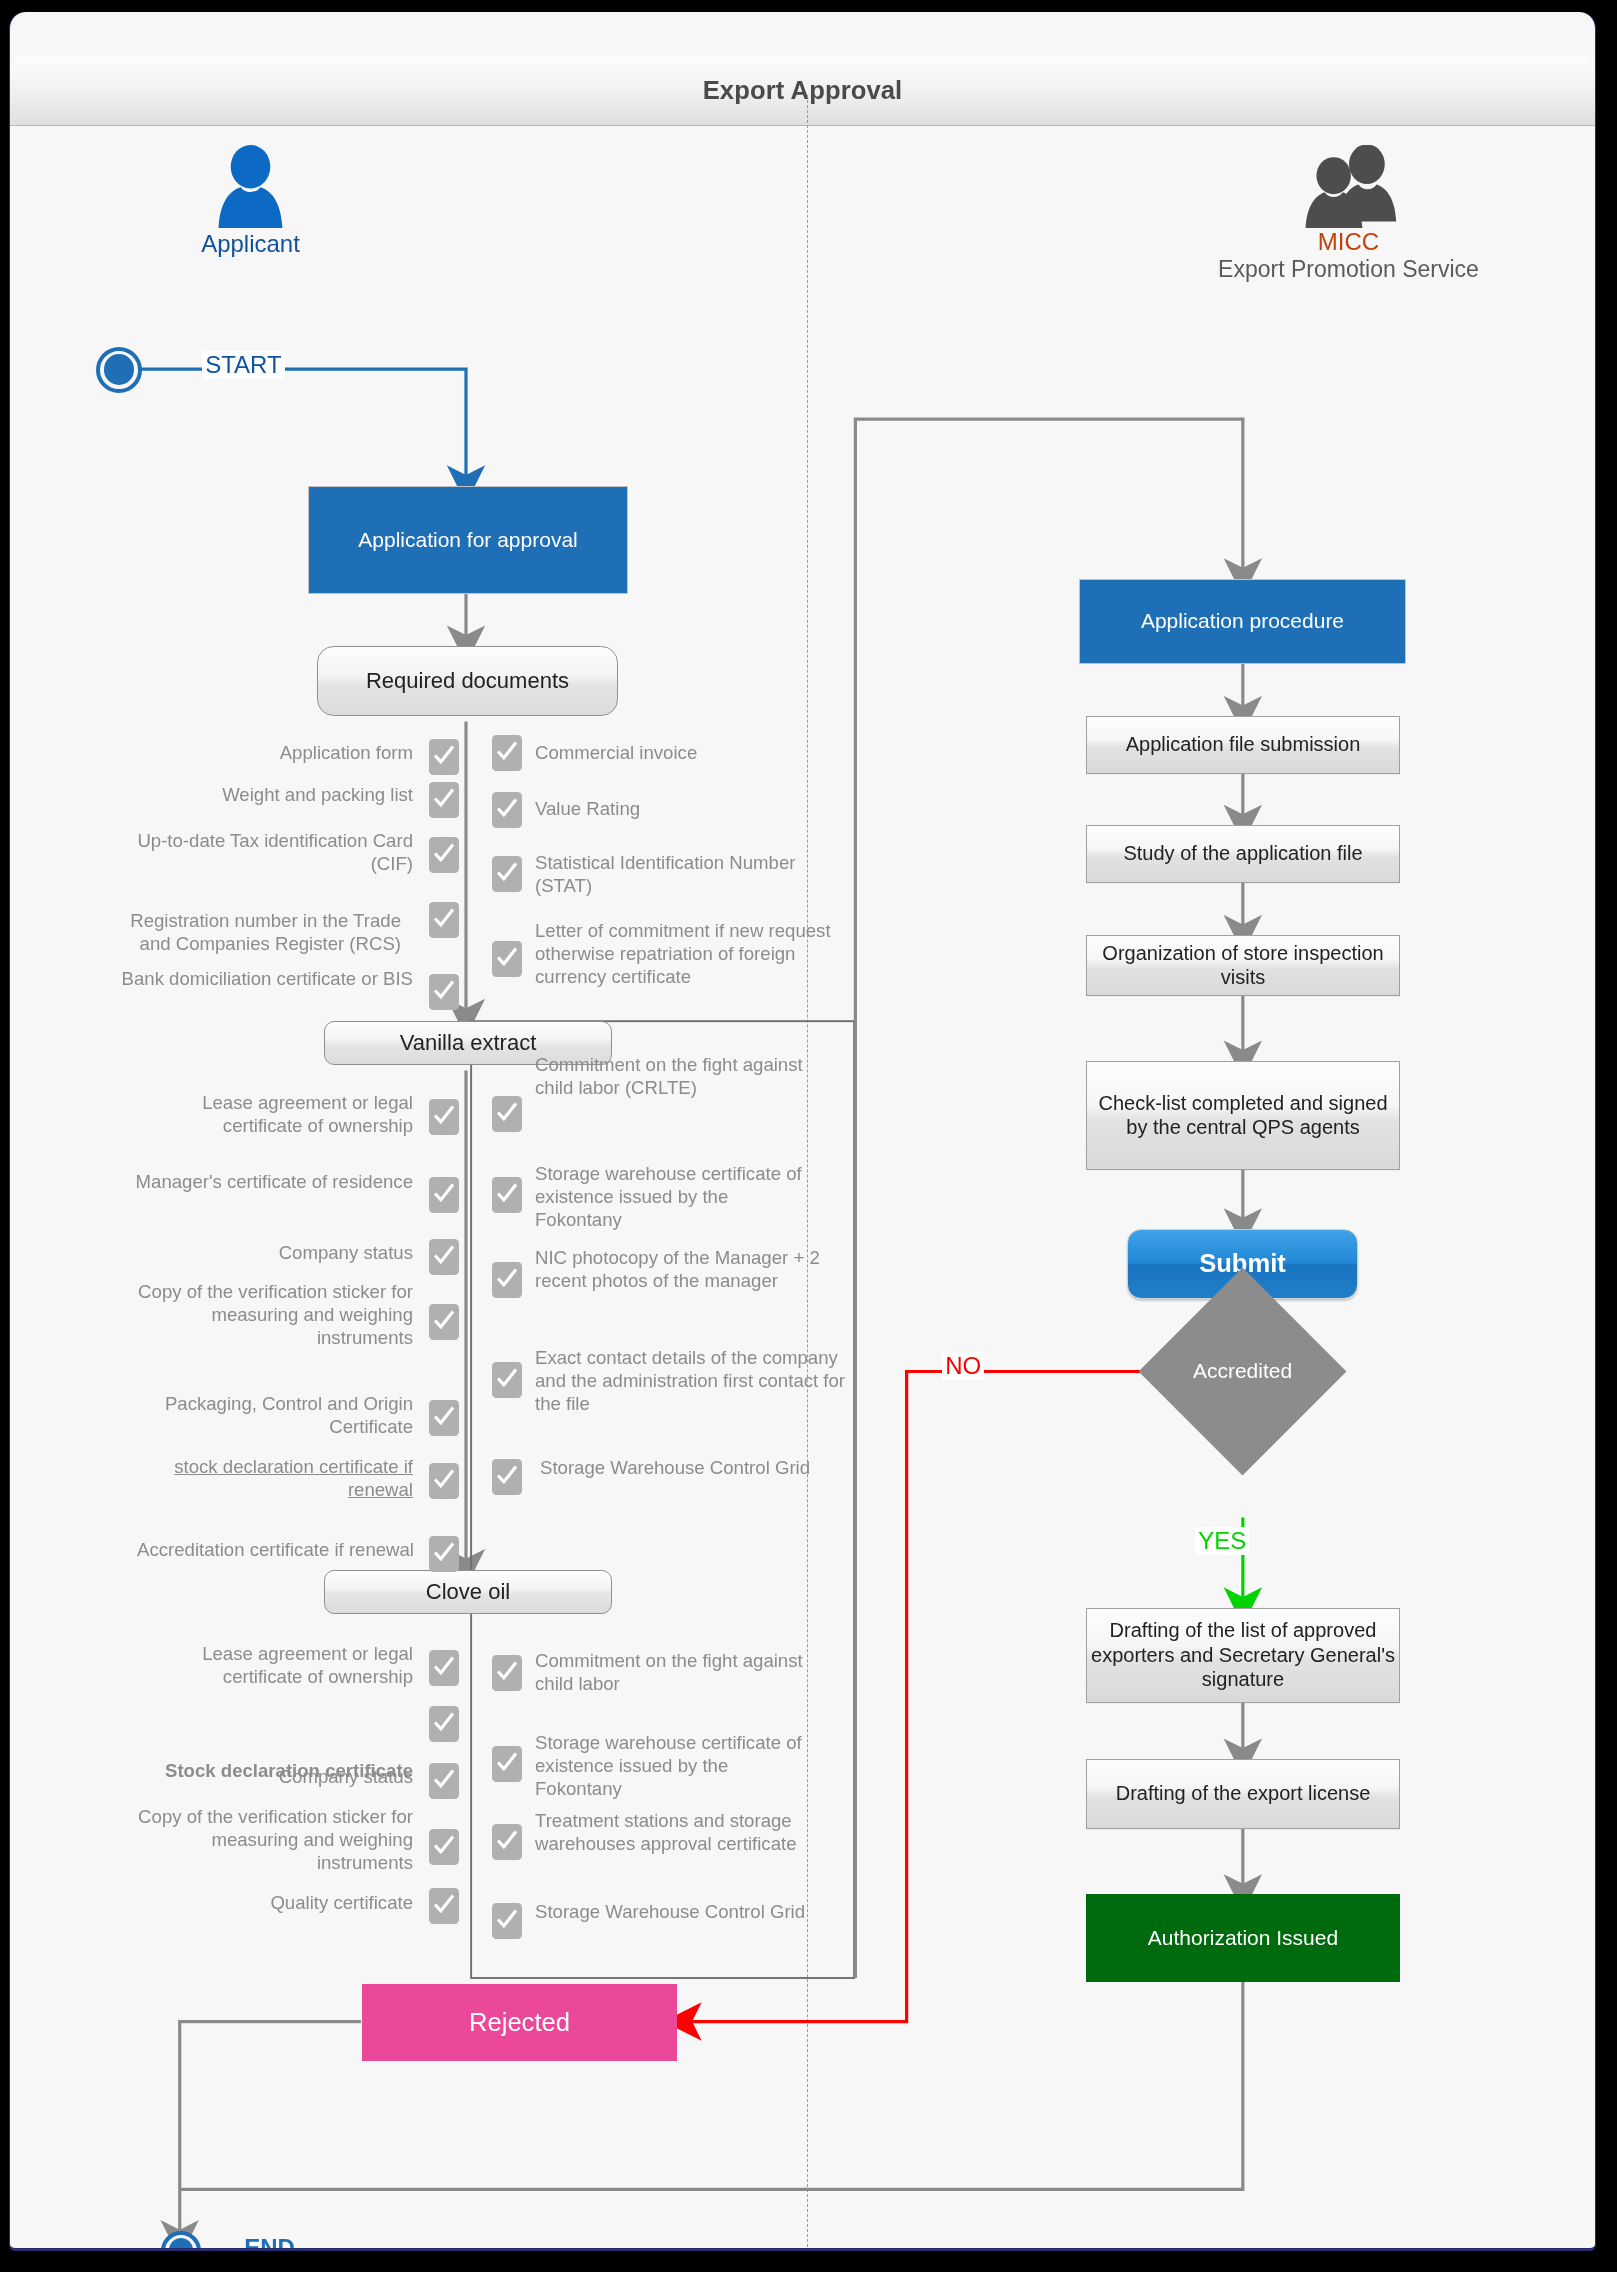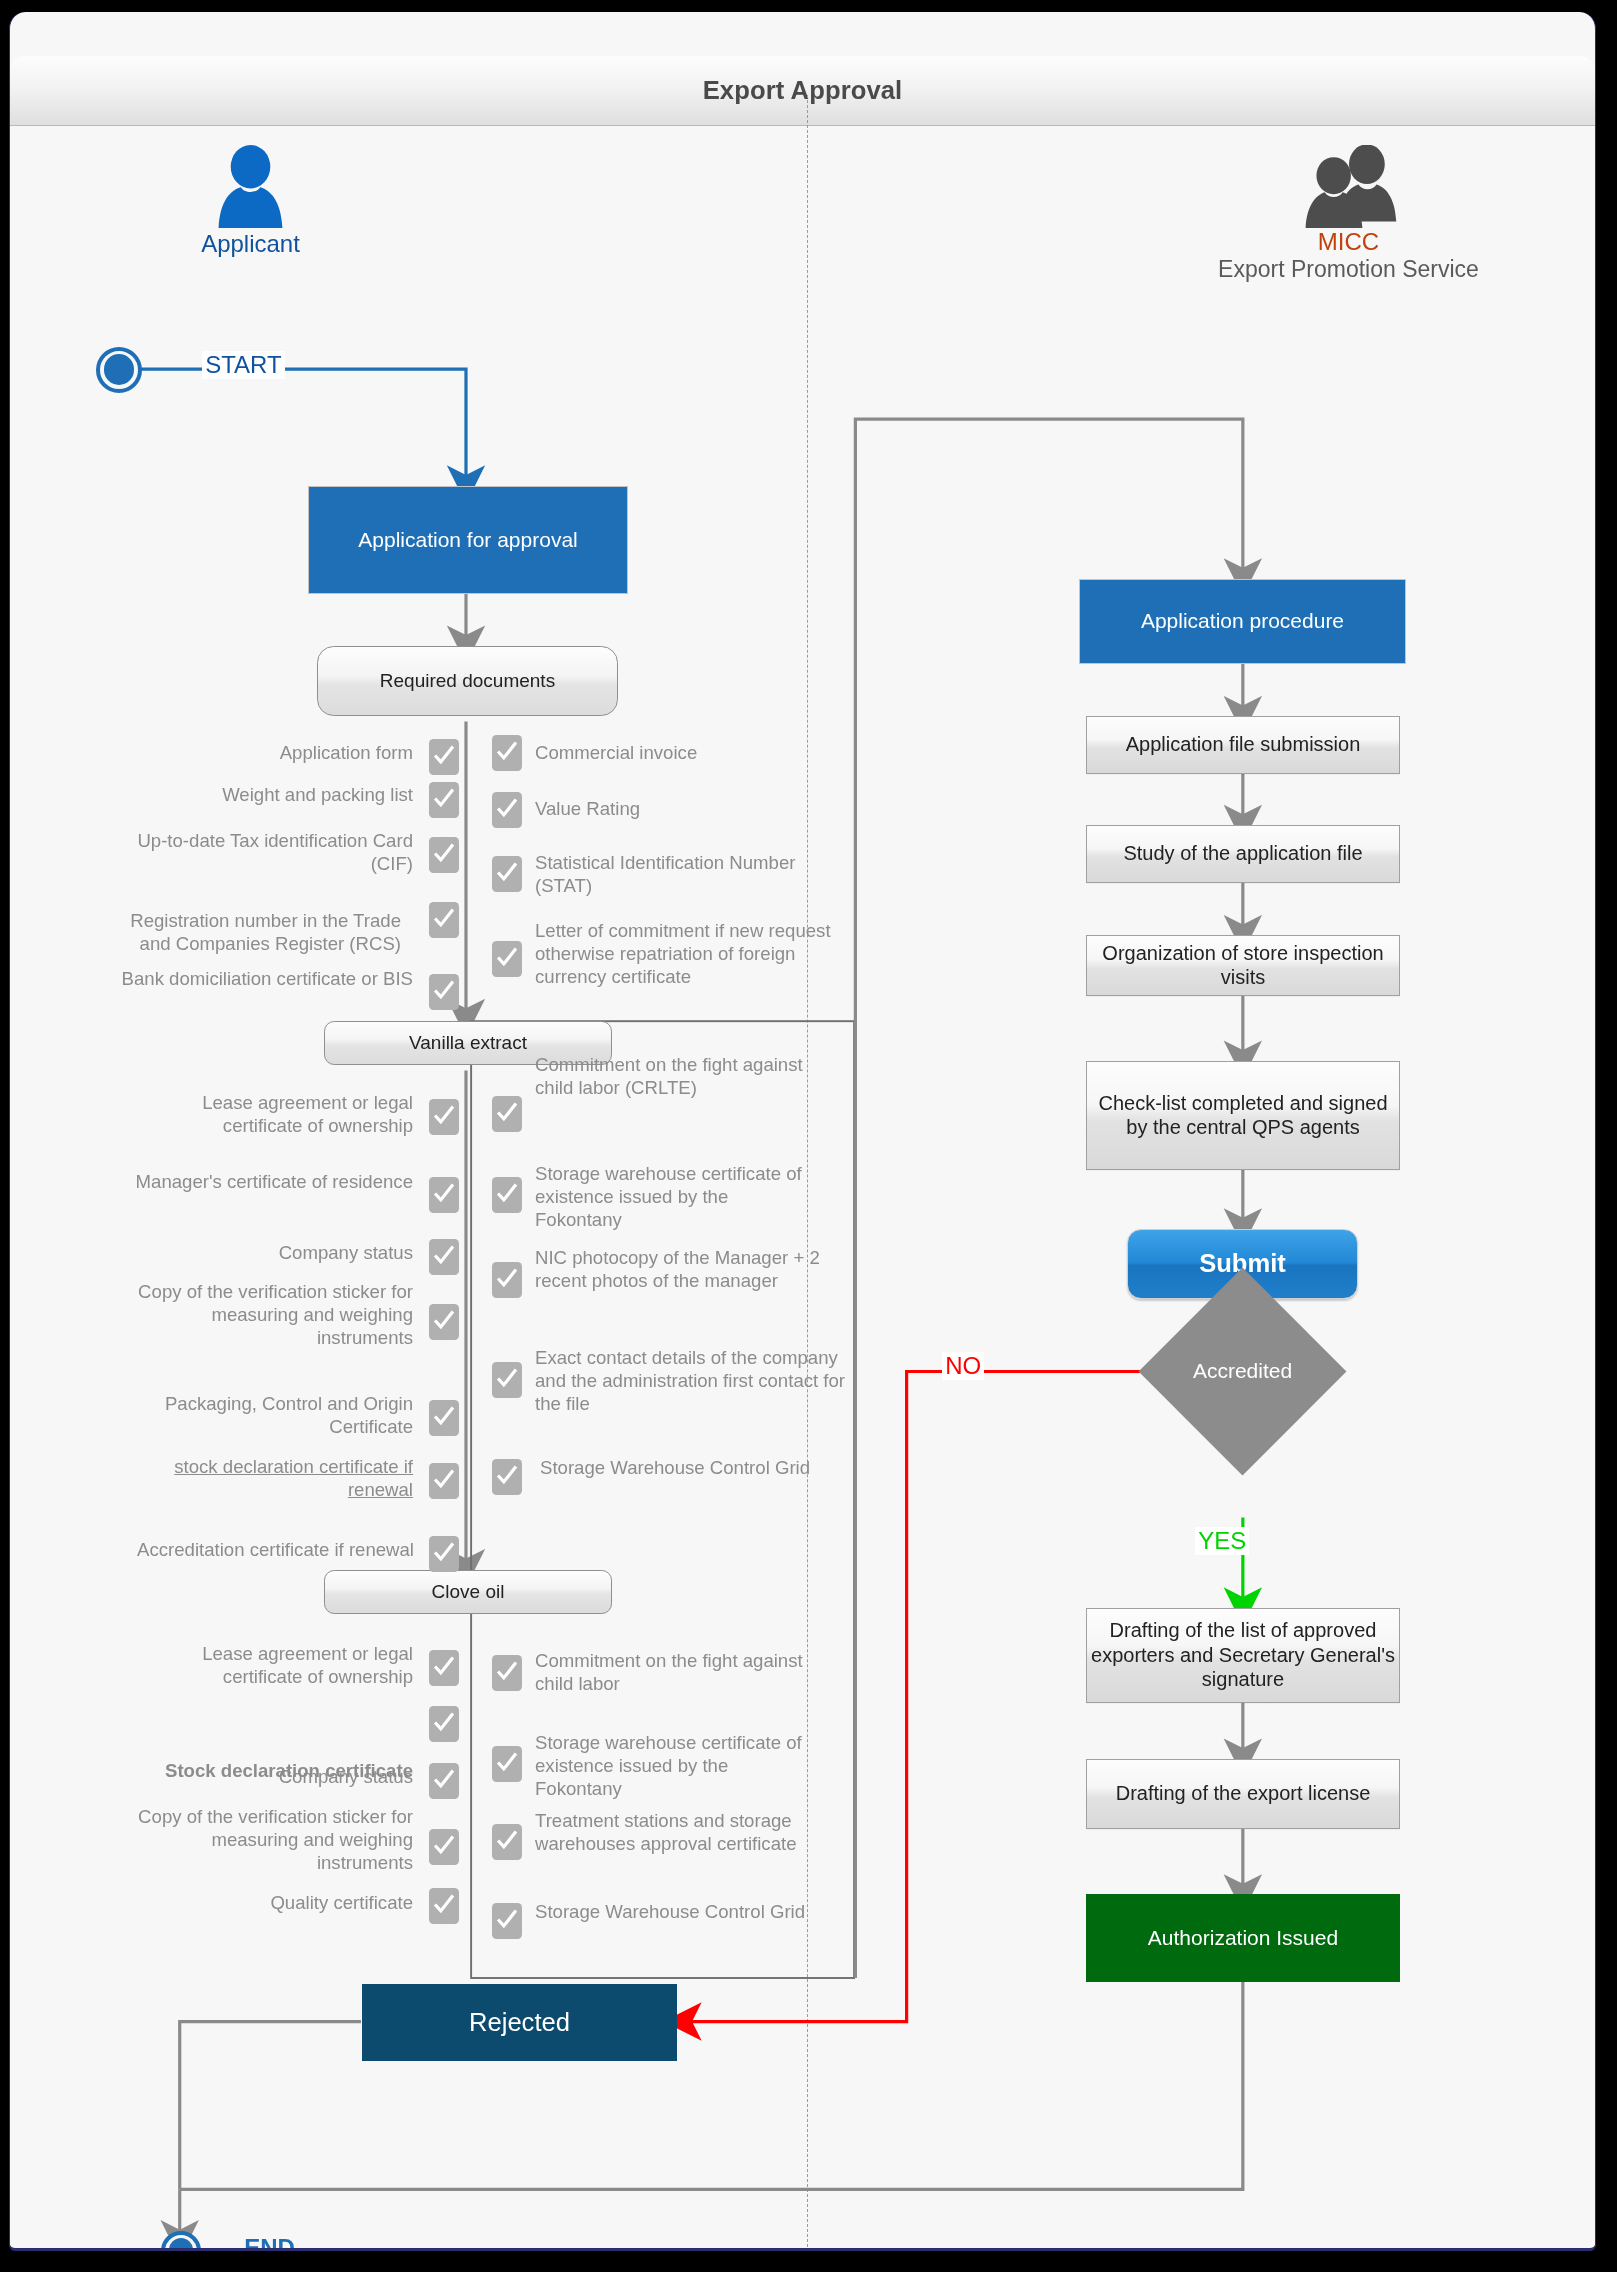--- a/index.html
+++ b/index.html
@@ -44,25 +44,25 @@
   
   .node{position:absolute;box-sizing:border-box;display:flex;align-items:center;
         justify-content:center;text-align:center;}
   .proc{
     background:linear-gradient(to bottom,#fdfdfd 0%,#f6f6f6 40%,#e2e2e2 55%,#d9d9d9 100%);
     border:1.3px solid #a0a0a0; color:#222; font-size:20px; line-height:1.22;
     box-shadow:0 0.6px 0 rgba(0,0,0,.06);
   }
   .blue-node{background:#1e6fb5;border:1.9px solid #c4c4c4;color:#fff;font-size:21px;}
   .green-node{background:#006b0e;color:#fff;font-size:21px;}
-  .red-node{background:#0c4a6e;color:#fff;font-size:25.6px;}
+  .red-node{background:#ec4899;color:#fff;font-size:25.6px;}
   .round{
     border-radius:16.6px;
     background:linear-gradient(to bottom,#fdfdfd 0%,#f4f4f4 42%,#e4e4e4 56%,#dcdcdc 100%);
-    border:1.3px solid #8f8f8f;color:#222;font-size:19px;
+    border:1.3px solid #8f8f8f;color:#222;font-size:22px;
   }
   .submit-btn{
     border-radius:14px;
     background:linear-gradient(to bottom,#3ea3e8 0%,#2288d6 48%,#1a74bf 52%,#1f7fcb 100%);
     border:1.9px solid #cfcfcf; color:#fff;font-size:25.6px;font-weight:bold;
     box-shadow:0 1.3px 1.9px rgba(0,0,0,.18);
   }
   .diamond{
     width:147px;height:147px;background:#8c8c8c;transform:rotate(45deg);
   }

